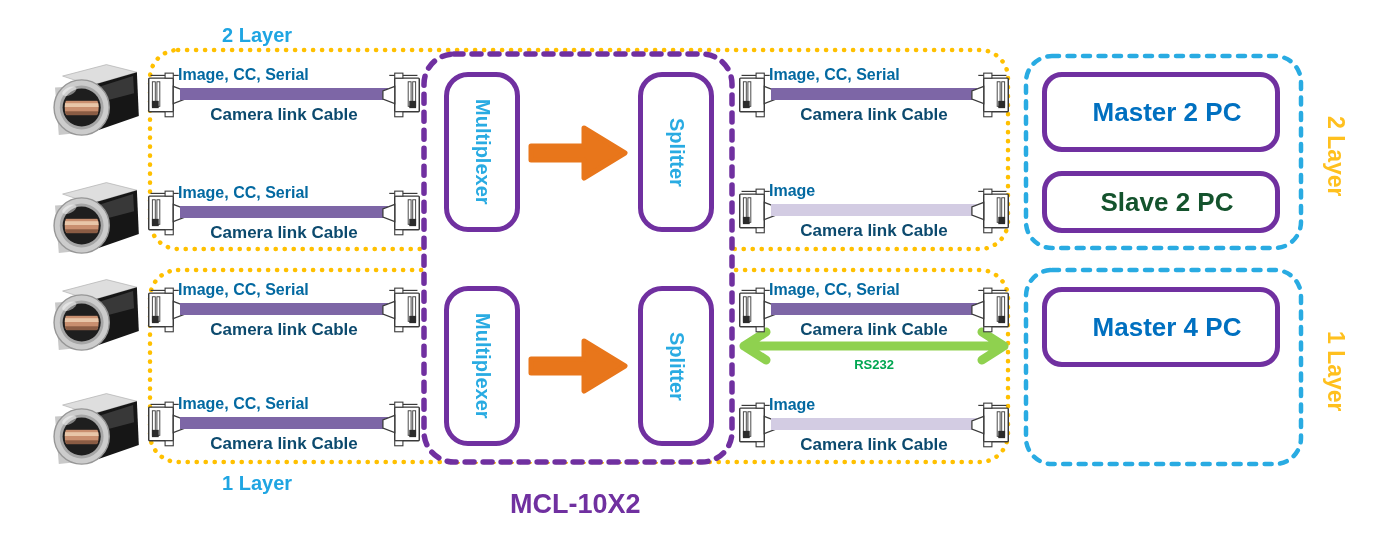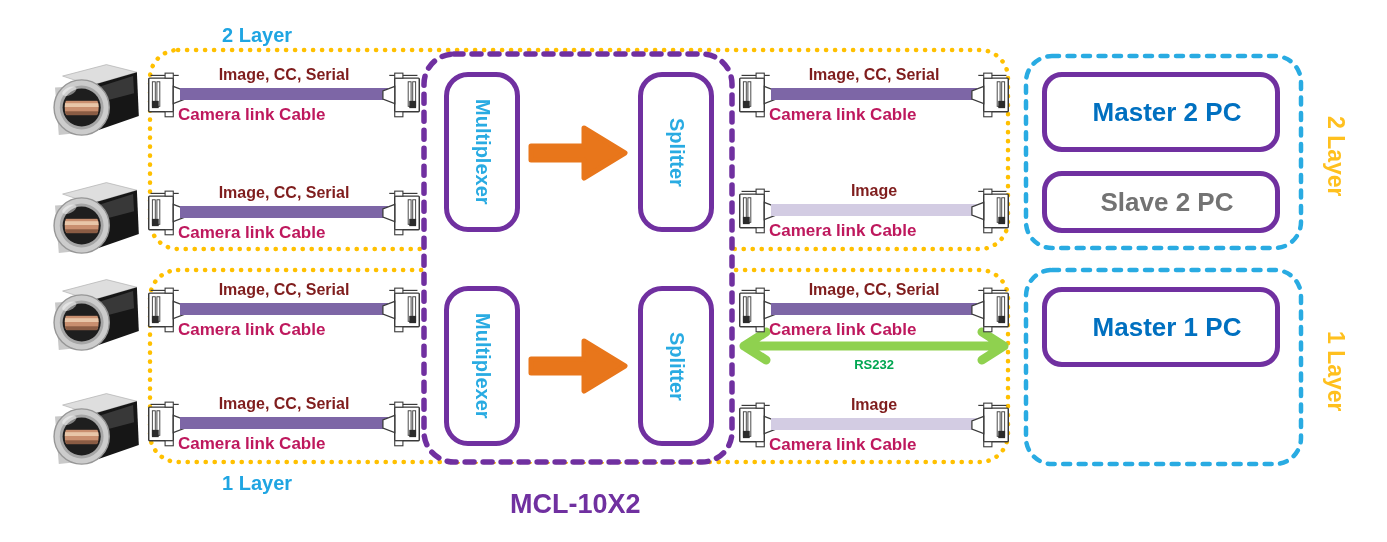--- a/index.html
+++ b/index.html
@@ -16,33 +16,33 @@
   
   .device-box{position:absolute;width:76px;height:160px;border:5px solid #7030A0;border-radius:24px;
               background:#fff;display:flex;align-items:center;justify-content:center;box-sizing:border-box;}
   .device-box .vtext{writing-mode:vertical-rl;font-weight:bold;font-size:20px;color:#29ABE2;white-space:nowrap;}
 
   
   .pc-box{position:absolute;width:238px;border:5px solid #7030A0;border-radius:20px;background:#fff;
           display:flex;align-items:center;justify-content:center;box-sizing:border-box;}
   .pc-box .pc-label{font-weight:bold;font-size:26px;white-space:nowrap;margin-left:12px;}
   .pc-master .pc-label{color:#0070C0;}
-  .pc-slave .pc-label{color:#737373;}
+  .pc-slave .pc-label{color:#14532d;}
 
   
   .cable-row{position:absolute;height:58px;}
   .conn{position:absolute;width:40px;height:51px;top:3px;}
   .conn.left{left:0;}
   .conn.right{right:0;transform:scaleX(-1);}
-  .sig{position:absolute;top:0;left:32px;right:32px;text-align:center;
-       font-weight:bold;font-size:16px;color:#7f1d1d;white-space:nowrap;}
+  .sig{position:absolute;top:0;left:32px;right:32px;
+       font-weight:bold;font-size:16px;color:#0369a1;white-space:nowrap;}
   .bar{position:absolute;left:34px;right:34px;top:22px;height:12px;background:#7D66A6;}
   .bar.light{background:#D3CCE3;}
-  .cable-name{position:absolute;top:39px;left:32px;right:32px;
-       font-weight:bold;font-size:17px;color:#be185d;white-space:nowrap;}
+  .cable-name{position:absolute;top:39px;left:32px;right:32px;text-align:center;
+       font-weight:bold;font-size:17px;color:#0c4a6e;white-space:nowrap;}
 
   .rs232-label{position:absolute;left:737px;top:357px;width:274px;text-align:center;
        font-weight:bold;font-size:13px;color:#00A651;}
 
   .camera{position:absolute;left:46px;width:98px;height:80px;}
 </style>
 </head>
 <body>
 
 <div class="stage">
@@ -216,16 +216,16 @@
     <span class="vtext">Splitter</span>
   </div>
 
   <div class="pc-box pc-master" style="left:1042px;top:72px;height:80px">
     <span class="pc-label">Master 2 PC</span>
   </div>
   <div class="pc-box pc-slave" style="left:1042px;top:171px;height:62px">
     <span class="pc-label">Slave 2 PC</span>
   </div>
   <div class="pc-box pc-master" style="left:1042px;top:287px;height:80px">
-    <span class="pc-label">Master 1 PC</span>
+    <span class="pc-label">Master 4 PC</span>
   </div>
 
 </div>
 
 </body></html>

